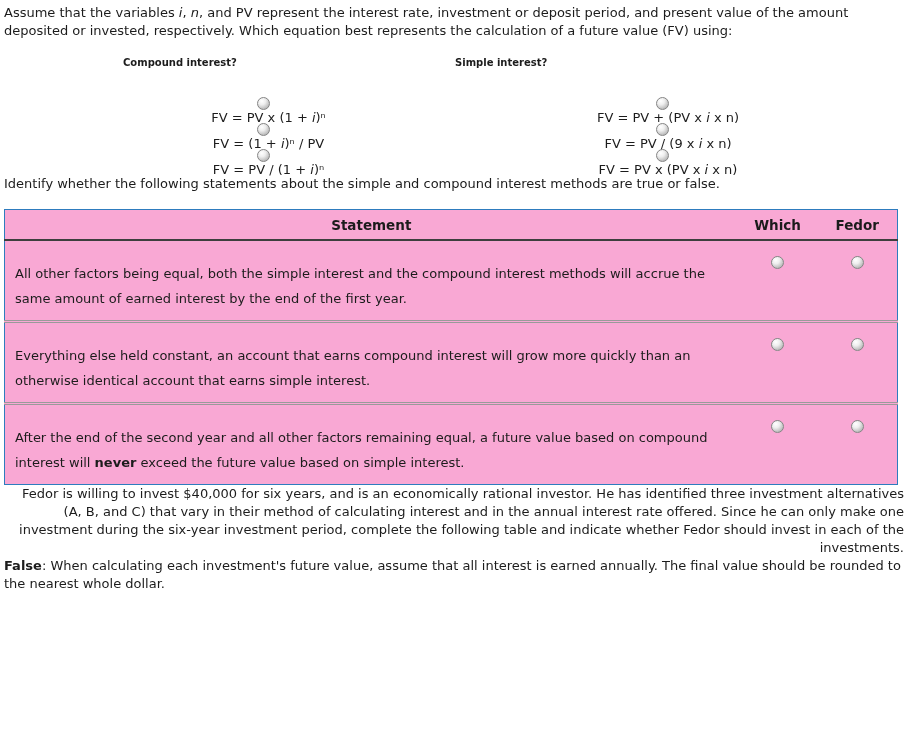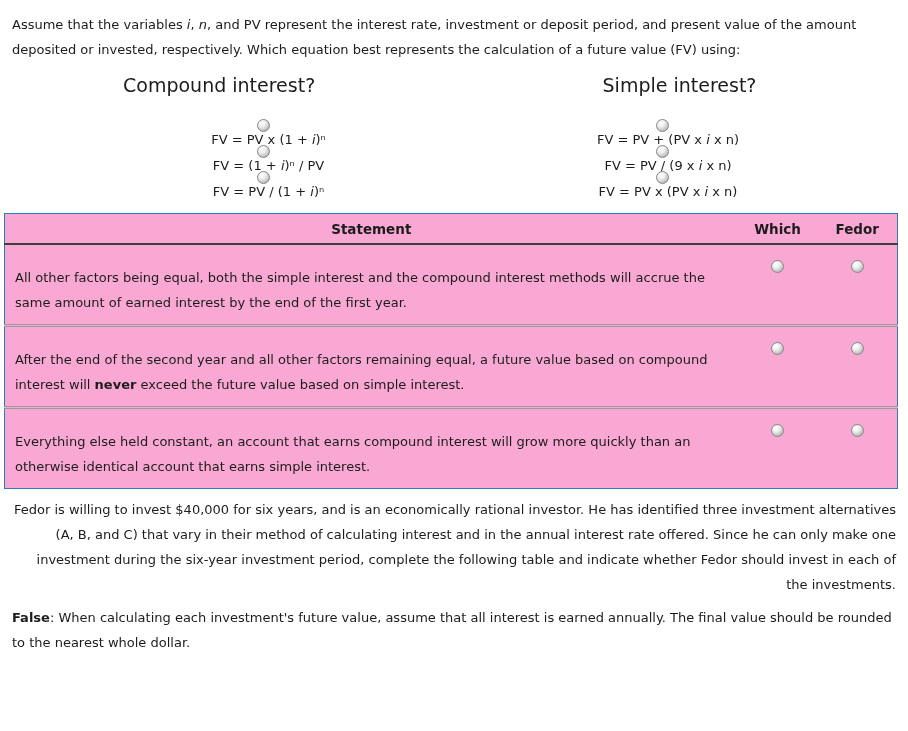--- a/index.html
+++ b/index.html
@@ -7,27 +7,27 @@
   body {
     width: 908px;
     min-height: 731px;
     background: #ffffff;
     color: #1c1c1c;
     font-family: "DejaVu Sans", "Liberation Sans", sans-serif;
     font-size: 13px;
   }
   .page { padding: 4px 4px 0 4px; }
 
-  p.para { margin: 8px; line-height: 25px; }
+  p.para { margin: 0; line-height: 18px; }
 
   
   .cols { display: flex; margin-top: 15px; margin-left: 101px; }
   .col-compound { width: 327px; }
-  .col-simple { flex: 1; text-align: center; }
-  .col-heading { padding-left: 18px; line-height: 16px; margin: 0 0 26px 0; font-weight: normal; font-size: 19px; }
+  .col-simple { flex: 1; }
+  .col-heading { padding-left: 18px; line-height: 16px; margin: 0 0 26px 0; font-weight: bold; font-size: 10px; }
   .col-simple .col-heading { padding-left: 23px; }
 
   .option { display: flex; align-items: center; height: 26px; flex-direction: column; }
   .option .radio { margin-right: 11px; }
   .formula { white-space: nowrap; }
   .formula i { font-style: italic; }
 
   
   .radio {
     display: inline-block;
@@ -107,42 +107,43 @@
         <span class="formula"><span>FV = PV / (9 x </span><i>i</i><span> x n)</span></span>
       </div>
       <div class="option">
         <span class="radio"></span>
         <span class="formula"><span>FV = PV x (PV x </span><i>i</i><span> x n)</span></span>
       </div>
     </div>
 
   </div>
 
+  <p class="para instruction">Identify whether the following statements about the simple and compound interest methods are true or false.</p>
 
   <table class="tf">
     <thead>
       <tr>
         <th class="col-statement">Statement</th>
         <th class="col-true">Which</th>
         <th class="col-false">Fedor</th>
       </tr>
     </thead>
     <tbody>
       <tr>
         <td><span>All other factors being equal, both the simple interest and the compound interest methods will accrue the same amount of earned interest by the end of the first year.</span></td>
         <td class="radio-cell"><span class="radio"></span></td>
         <td class="radio-cell"><span class="radio"></span></td>
       </tr>
       <tr>
-        <td><span>After the end of the second year and all other factors remaining equal, a future value based on compound interest will </span><b>never</b><span> exceed the future value based on simple interest.</span></td>
+        <td><span>Everything else held constant, an account that earns compound interest will grow more quickly than an otherwise identical account that earns simple interest.</span></td>
         <td class="radio-cell"><span class="radio"></span></td>
         <td class="radio-cell"><span class="radio"></span></td>
       </tr>
       <tr>
-        <td><span>Everything else held constant, an account that earns compound interest will grow more quickly than an otherwise identical account that earns simple interest.</span></td>
+        <td><span>After the end of the second year and all other factors remaining equal, a future value based on compound interest will </span><b>never</b><span> exceed the future value based on simple interest.</span></td>
         <td class="radio-cell"><span class="radio"></span></td>
         <td class="radio-cell"><span class="radio"></span></td>
       </tr>
     </tbody>
   </table>
 
   <p class="para fedor">Fedor is willing to invest $40,000 for six years, and is an economically rational investor. He has identified three investment alternatives (A, B, and C) that vary in their method of calculating interest and in the annual interest rate offered. Since he can only make one investment during the six-year investment period, complete the following table and indicate whether Fedor should invest in each of the investments.</p>
 
   <p class="para note"><b>False</b><span>: When calculating each investment's future value, assume that all interest is earned annually. The final value should be rounded to the nearest whole dollar.</span></p>
 

